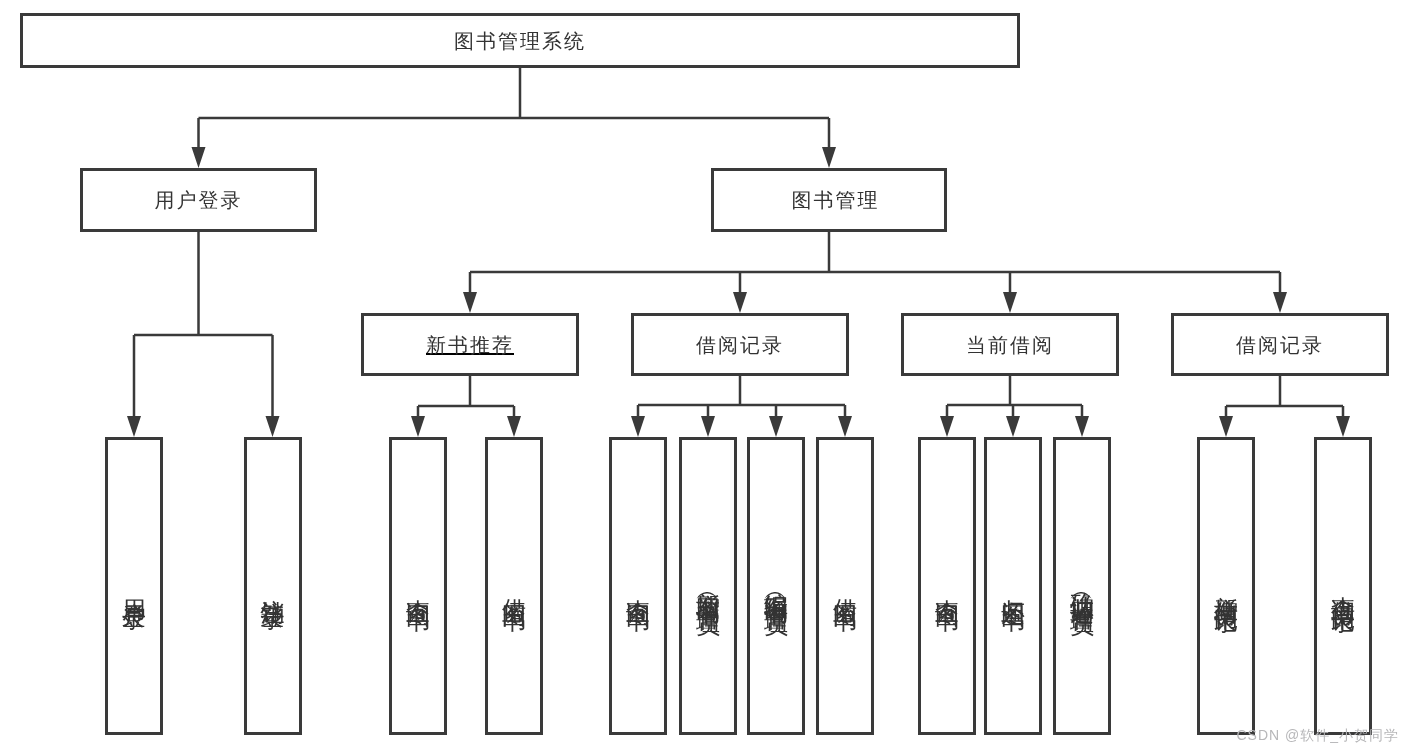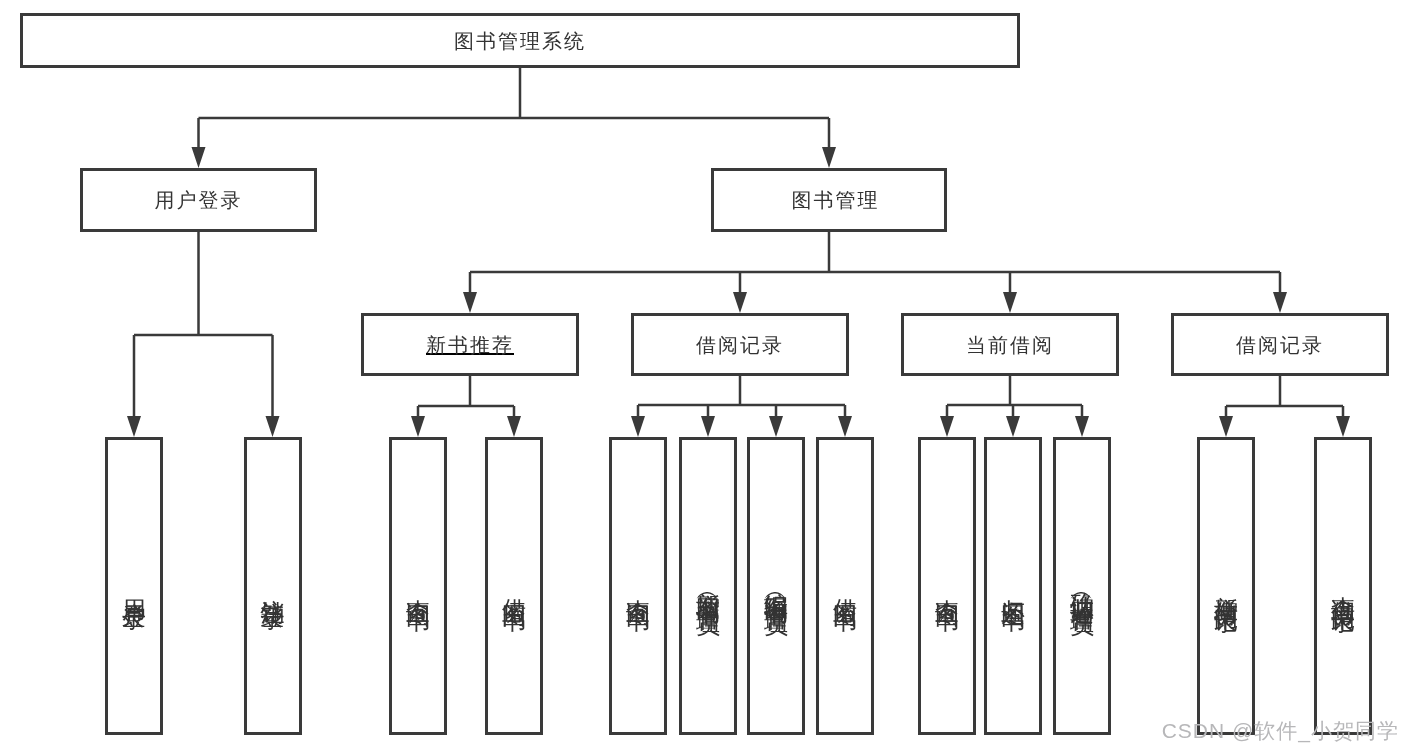--- a/index.html
+++ b/index.html
@@ -44,21 +44,21 @@
     font-size: 24px;
     letter-spacing: 3px;
     line-height: 1;
   }
   .watermark {
     position: absolute;
     right: 6px;
     bottom: 2px;
     z-index: 5;
     color: #b7b7b9;
-    font-size: 21px;
+    font-size: 14px;
     letter-spacing: 1px;
     white-space: nowrap;
   }
 </style>
 </head>
 <body>
 
 <div class="canvas">
 
   <svg class="connectors" width="1405" height="747" viewBox="0 0 1405 747">

